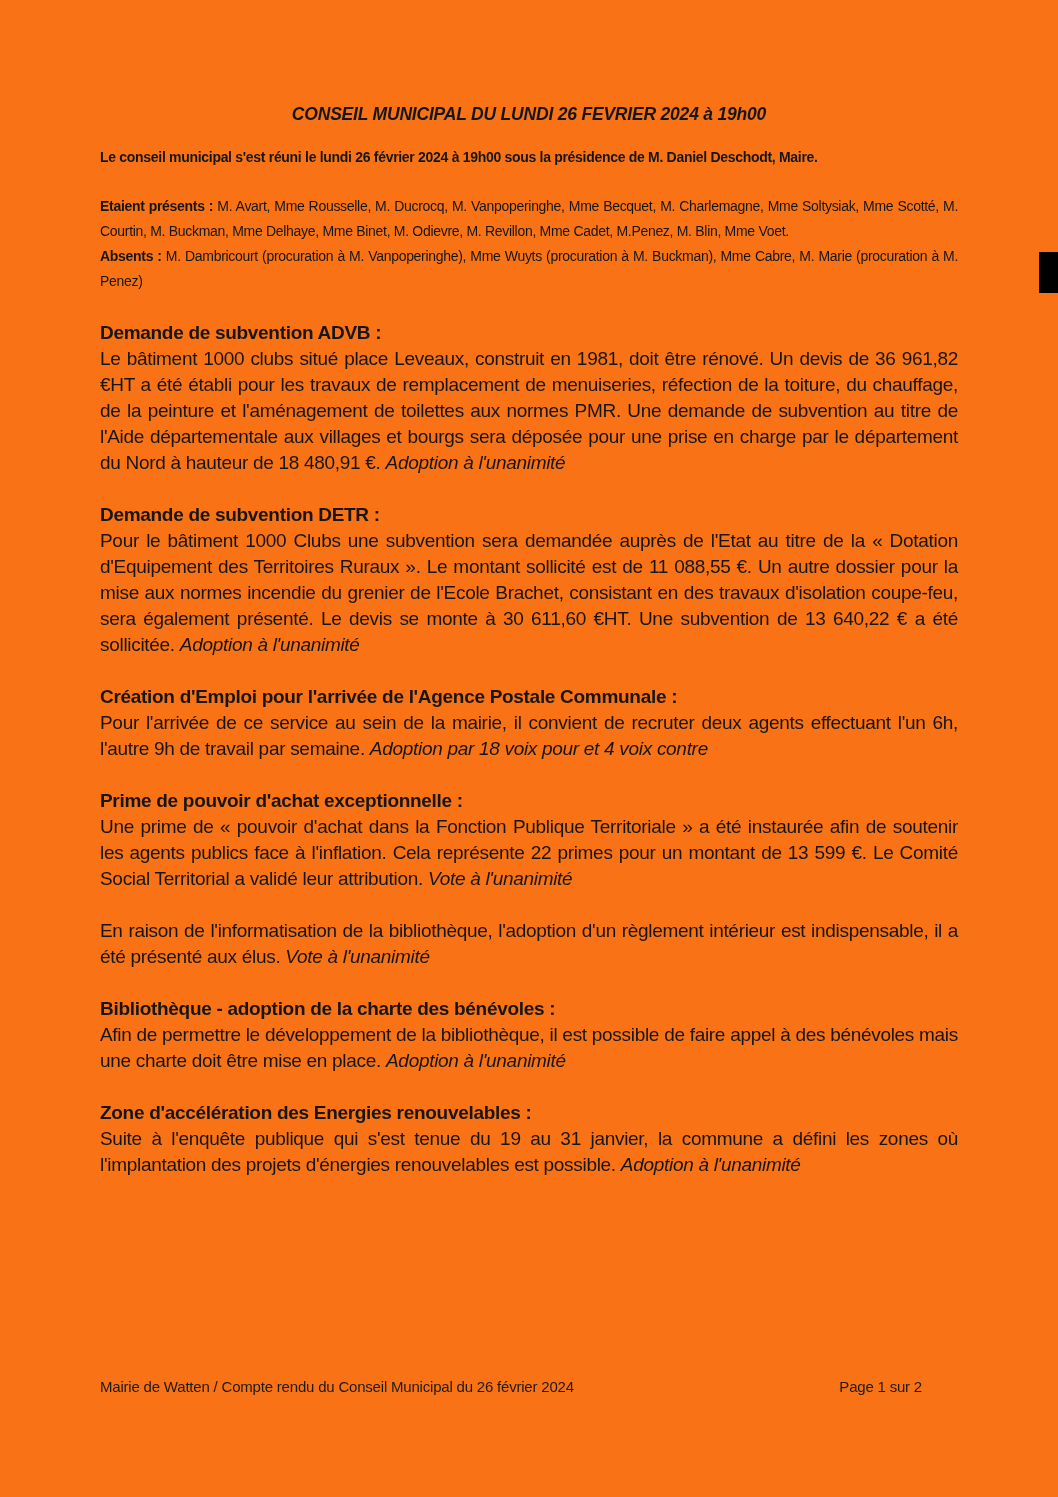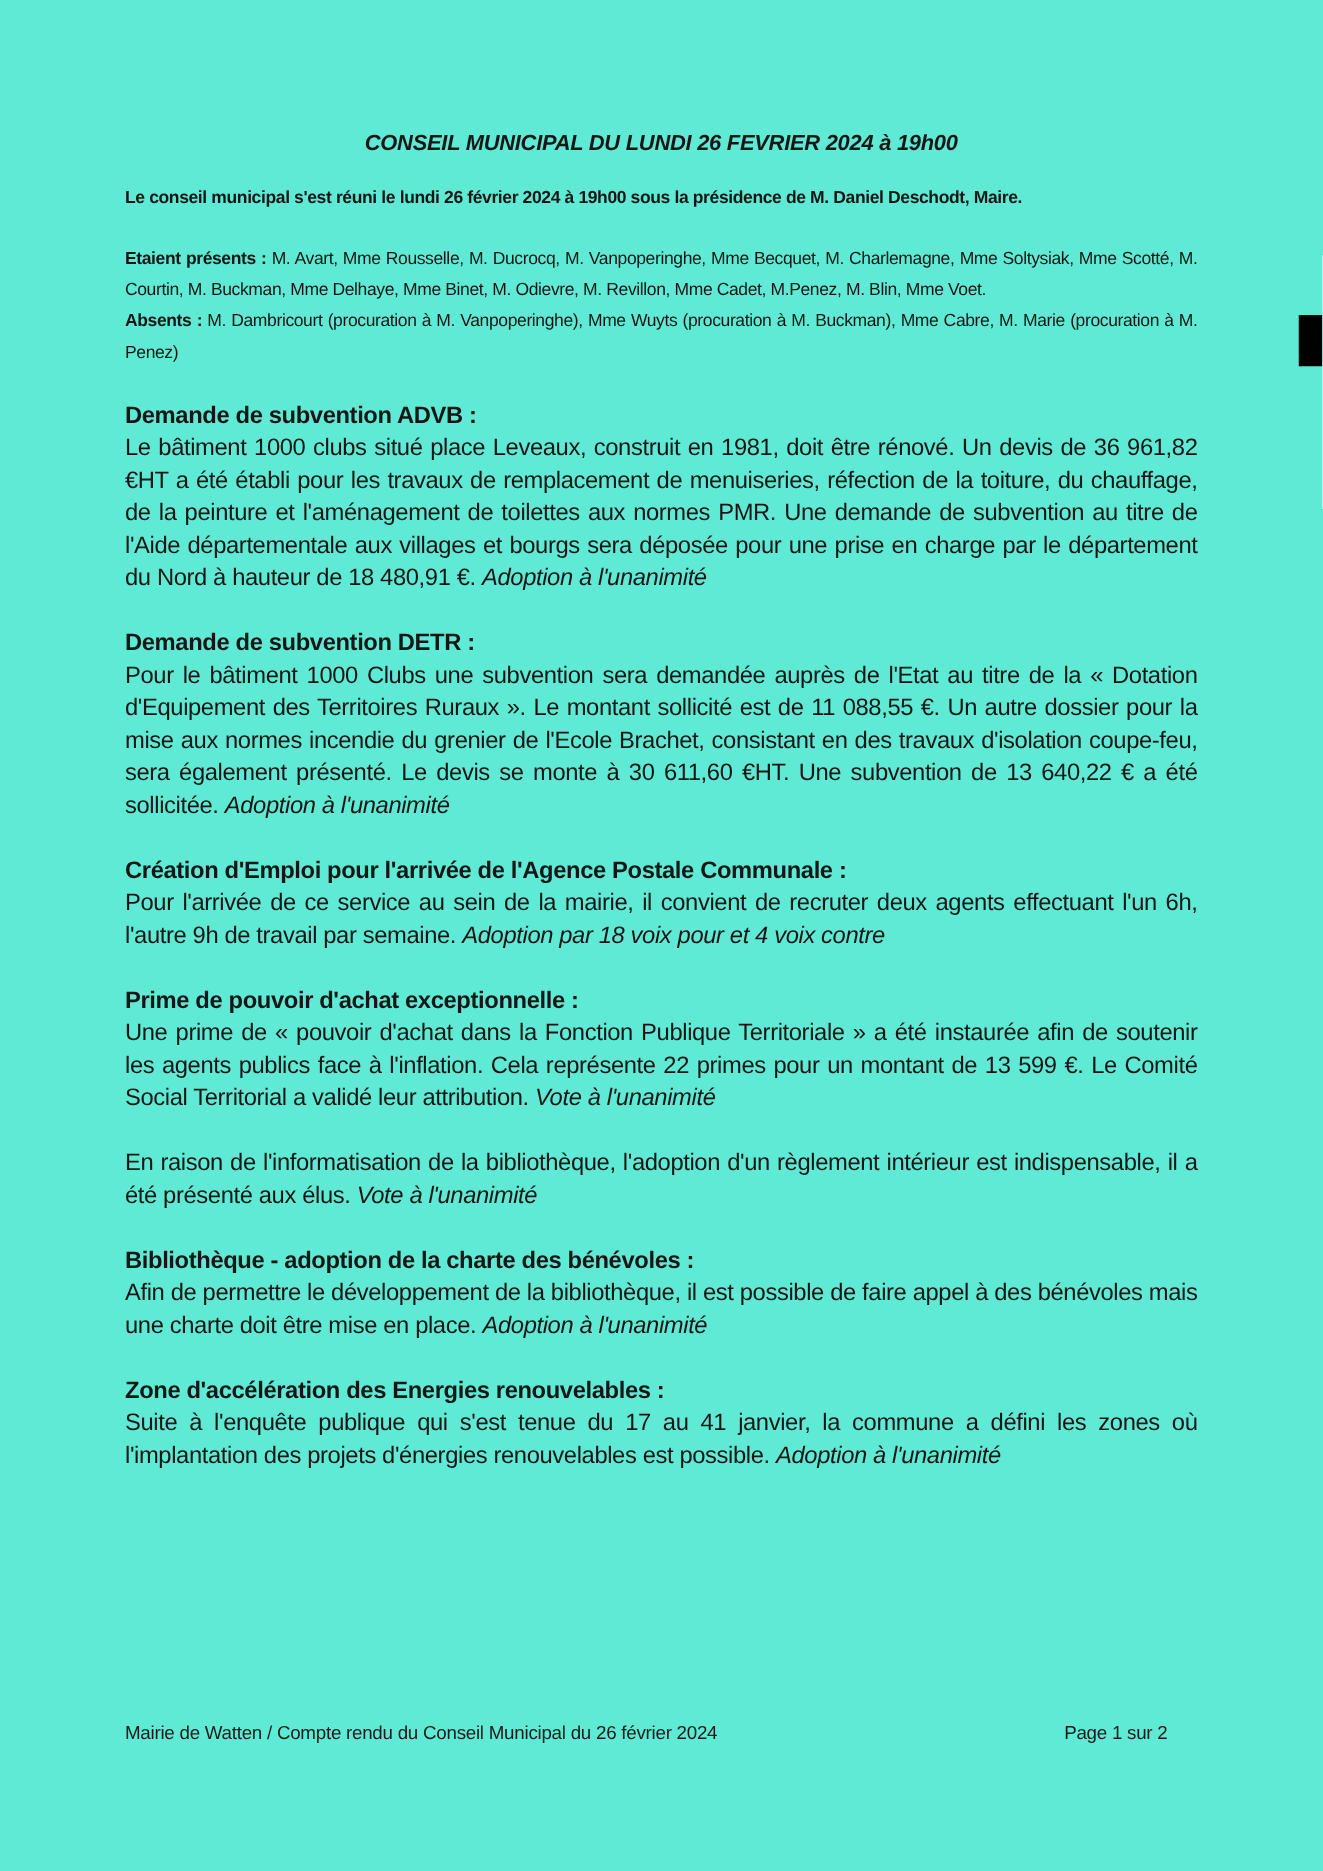--- a/index.html
+++ b/index.html
@@ -1,20 +1,20 @@
 <!DOCTYPE html>
 <html><head>
 <meta charset="utf-8">
 <style>
   html,body { margin:0; padding:0; background:#ffffff; }
   .page {
     position: relative;
     width: 1058px;
     height: 1497px;
-    background: #5eead4;
+    background: #f97316;
     font-family: "Liberation Sans", sans-serif;
     color: #161616;
     overflow: hidden;
     box-sizing: border-box;
   }
   .content { padding: 102px 100px 0 100px; }
   p { margin: 0; }
   .doc-title {
     text-align: center;
     font-weight: bold;
@@ -52,21 +52,21 @@
     position: absolute;
     left: 100px;
     right: 100px;
     top: 1378px;
     display: flex;
     justify-content: space-between;
     font-size: 15px;
     letter-spacing: -0.2px;
     color: #1b1b1b;
   }
-  .footer .right { margin-right: 24px; }
+  .footer .right { margin-right: 36px; }
   .scan-mark {
     position: absolute;
     right: 0;
     top: 252px;
     width: 19px;
     height: 41px;
     background: #000;
   }
 </style>
 </head>
@@ -108,21 +108,21 @@
       <p class="body"><span>En raison de l'informatisation de la bibliothèque, l'adoption d'un règlement intérieur est indispensable, il a été présenté aux élus.</span> <span class="result">Vote à l'unanimité</span></p>
     </div>
 
     <div class="section">
       <p class="heading">Bibliothèque - adoption de la charte des bénévoles :</p>
       <p class="body"><span>Afin de permettre le développement de la bibliothèque, il est possible de faire appel à des bénévoles mais une charte doit être mise en place.</span> <span class="result">Adoption à l'unanimité</span></p>
     </div>
 
     <div class="section">
       <p class="heading">Zone d'accélération des Energies renouvelables :</p>
-      <p class="body"><span>Suite à l'enquête publique qui s'est tenue du 17 au 41 janvier, la commune a défini les zones où l'implantation des  projets d'énergies renouvelables est possible.</span> <span class="result">Adoption à l'unanimité</span></p>
+      <p class="body"><span>Suite à l'enquête publique qui s'est tenue du 19 au 31 janvier, la commune a défini les zones où l'implantation des  projets d'énergies renouvelables est possible.</span> <span class="result">Adoption à l'unanimité</span></p>
     </div>
 
   </div>
 
   <div class="scan-mark"></div>
 
   <div class="footer">
     <span class="left">Mairie de Watten / Compte rendu du Conseil Municipal du 26 février 2024</span>
     <span class="right">Page 1 sur 2</span>
   </div>

